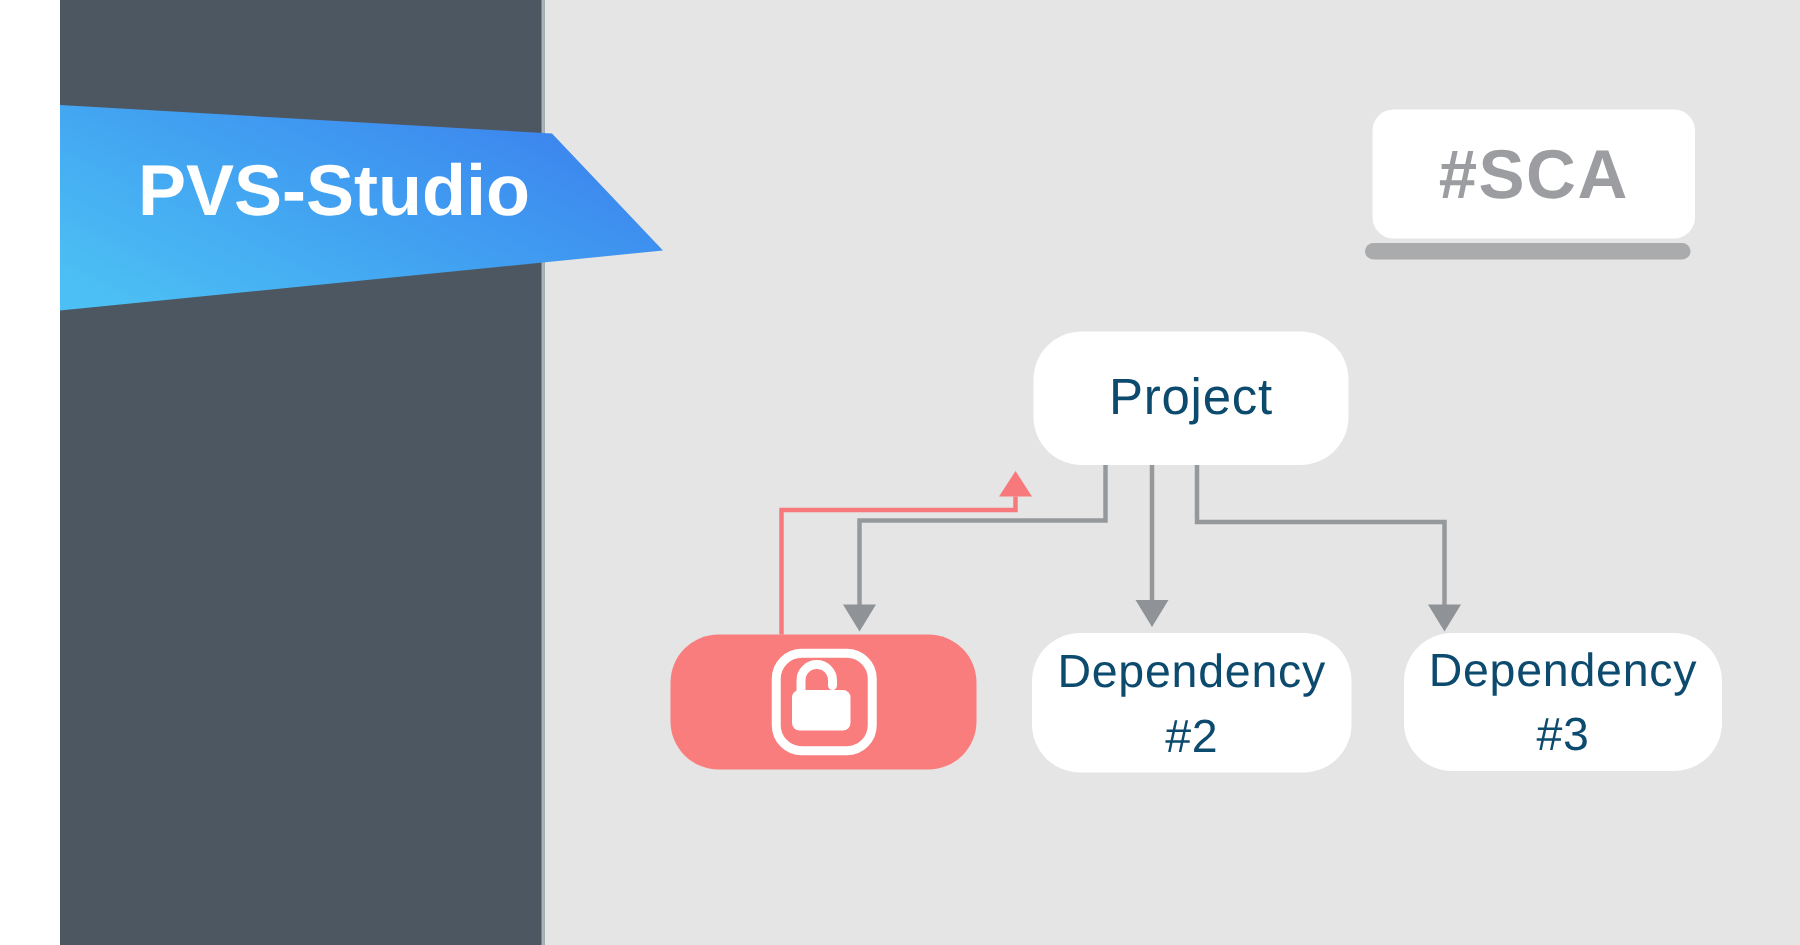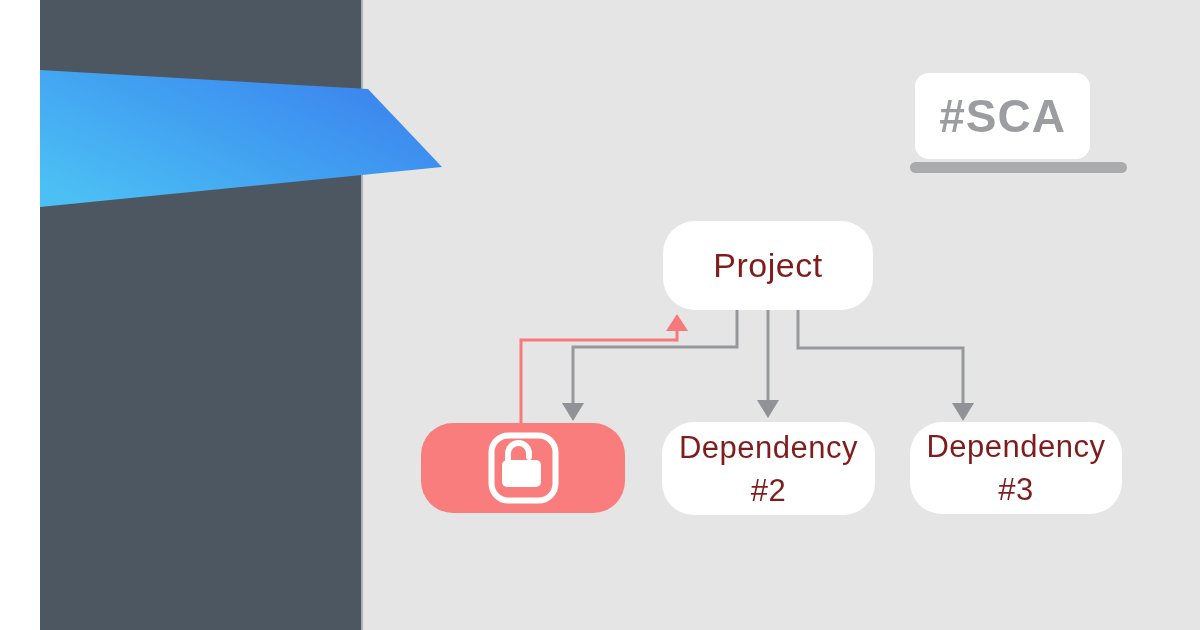--- a/index.html
+++ b/index.html
@@ -20,34 +20,34 @@
   .banner{
     position:absolute;left:40px;top:66px;width:404px;height:144px;z-index:3;
   }
   .banner svg{display:block;}
   .brand-name{
     position:absolute;left:52px;top:36px;
     font-size:48px;font-weight:bold;color:#ffffff;letter-spacing:0px;
     line-height:1.1;white-space:nowrap;
   }
   .sca-box{
-    position:absolute;left:915px;top:73px;width:175px;height:86px;
+    position:absolute;left:915px;top:73px;width:215px;height:86px;
     background:#ffffff;border-radius:14px;
     display:flex;align-items:center;justify-content:center;
     font-size:46px;font-weight:bold;color:#9b9da0;letter-spacing:1px;
     z-index:2;
   }
   .sca-underline{
     position:absolute;left:910px;top:162px;width:217px;height:11px;
     border-radius:6px;background:#a9abad;z-index:2;
   }
   .node{
     position:absolute;background:#ffffff;border-radius:32px;
     display:flex;align-items:center;justify-content:center;
-    color:#7f1d1d;z-index:2;
+    color:#0c4a6e;z-index:2;margin-left:26px;
   }
   .node-project{
     left:663px;top:221px;width:210px;height:89px;
     font-size:34px;letter-spacing:0.5px;
   }
   .node-compromised{
     left:421px;top:423px;width:204px;height:90px;
     background:#f97d7d;
   }
   .node-dep{
@@ -71,20 +71,21 @@
   <svg width="404" height="144" viewBox="0 0 404 144">
     <defs>
       <linearGradient id="bannerGrad" x1="0%" y1="85%" x2="100%" y2="15%">
         <stop offset="0%" stop-color="#4cc0f4"></stop>
         <stop offset="50%" stop-color="#41a0f1"></stop>
         <stop offset="100%" stop-color="#3b7fee"></stop>
       </linearGradient>
     </defs>
     <polygon points="0,4 328,23 402,101 0,141" fill="url(#bannerGrad)"></polygon>
   </svg>
+  <span class="brand-name">PVS-Studio</span>
 </div>
 
 <div class="sca-box">
   <span>#SCA</span>
 </div>
 <div class="sca-underline"></div>
 
 <svg class="arrows" viewBox="0 0 1200 630">
   <g fill="none" stroke="#96999c" stroke-width="3">
     <path d="M737 310 V347 H573 V405"></path>

